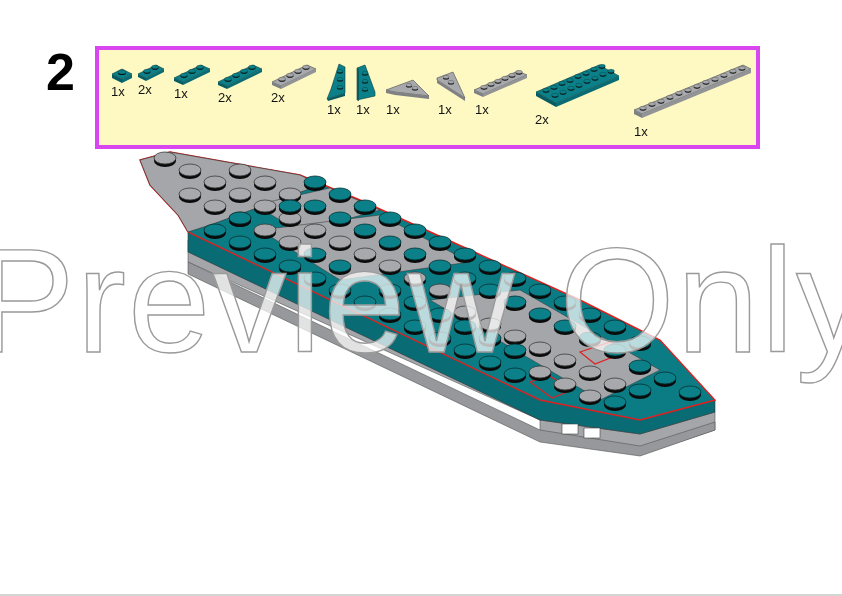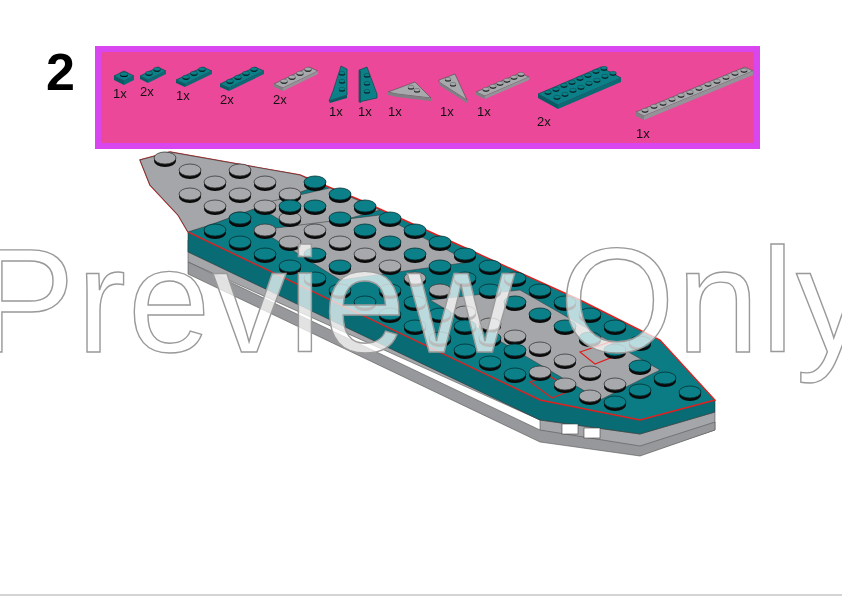--- a/index.html
+++ b/index.html
@@ -1,18 +1,18 @@
 <!DOCTYPE html>
 <html><head>
 <meta charset="utf-8">
 <style>
   html, body { margin: 0; padding: 0; background: #ffffff; }
   body { width: 842px; height: 596px; position: relative; overflow: hidden; font-family: "Liberation Sans", sans-serif; }
   .step-number { position: absolute; left: 46px; top: 46px; font-size: 52px; font-weight: bold; color: #000; line-height: 1; letter-spacing: -1px; }
-  .parts-box { position: absolute; left: 95px; top: 46px; width: 665px; height: 103px; background: #ec4899; border: 6px solid #d946ef; box-sizing: border-box; }
+  .parts-box { position: absolute; left: 95px; top: 46px; width: 665px; height: 103px; background: #fef9c3; border: 4px solid #d946ef; box-sizing: border-box; }
   .part { position: absolute; }
   .part-qty { position: absolute; font-size: 13px; color: #111; line-height: 1; }
   .model { position: absolute; left: 0; top: 0; }
   .page-bottom { position: absolute; left: 0; bottom: 0; width: 842px; height: 2px; background: #d4d4d4; }
   .watermark { position: absolute; left: 0; top: 0; pointer-events: none; }
 </style>
 </head>
 <body>
 
 <div class="step-number">2</div>

